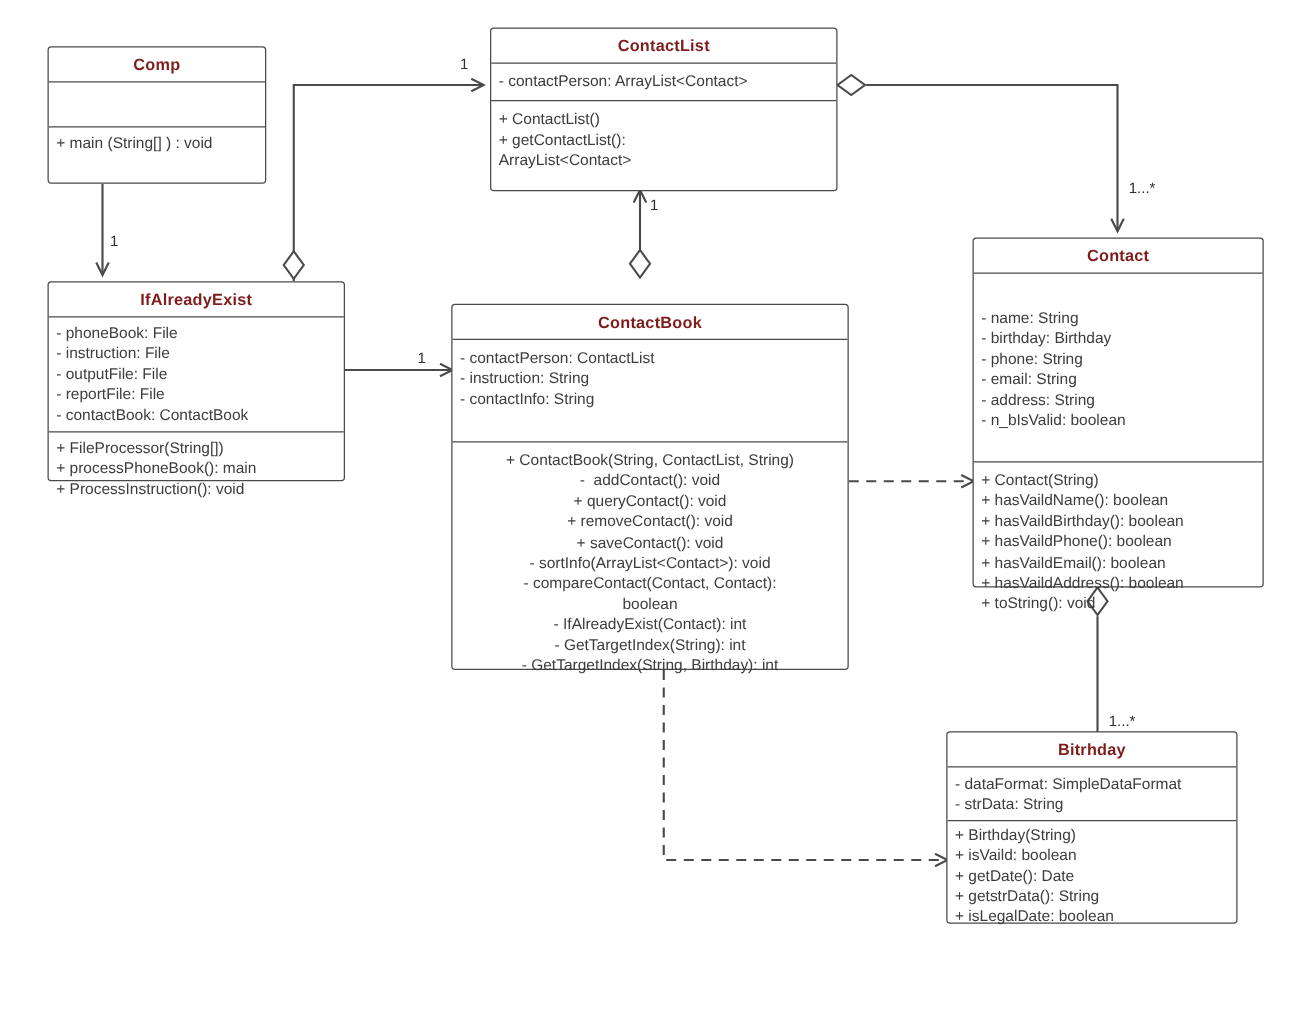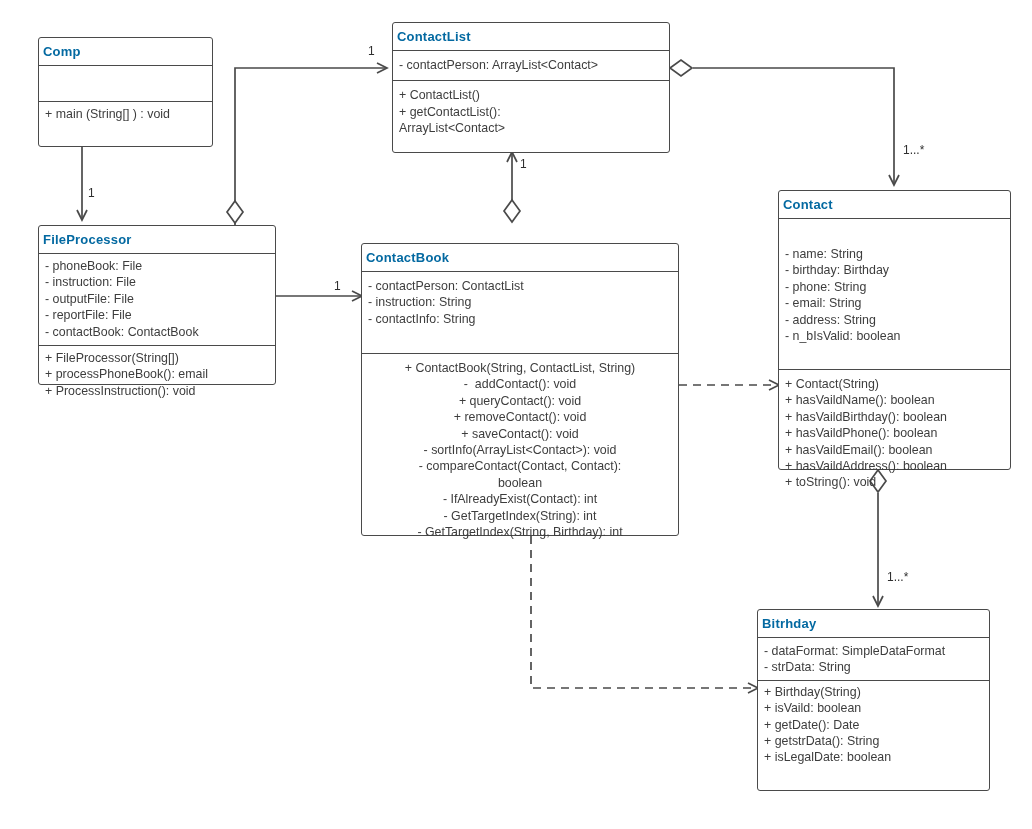--- a/index.html
+++ b/index.html
@@ -25,24 +25,24 @@
   }
   .uml-class {
     position: absolute;
     box-sizing: border-box;
     border: 1.6px solid #4a4a4a;
     border-radius: 3px;
     background: #ffffff;
     z-index: 2;
   }
   .uml-title {
-    text-align: left;
+    text-align: center;
     font-weight: bold;
     font-size: 13px;
-    color: #0369a1;
+    color: #7f1d1d;
     padding: 6px 4px 6px 4px;
     letter-spacing: 0.2px;
   }
   .uml-sep {
     border-top: 1.6px solid #4a4a4a;
   }
   .uml-compartment {
     padding: 4px 6px 5px 6px;
   }
   .uml-member {
@@ -118,33 +118,33 @@
     <div class="uml-title">Comp</div>
     <div class="uml-sep"></div>
     <div class="uml-compartment" style="height:26px;"></div>
     <div class="uml-sep"></div>
     <div class="uml-compartment">
       <div class="uml-member">+ main (String[] ) : void</div>
     </div>
   </div>
 
   <div class="uml-class" style="left:38px; top:225px; width:238px; height:160px;">
-    <div class="uml-title">FileProcessor</div>
+    <div class="uml-title">IfAlreadyExist</div>
     <div class="uml-sep"></div>
     <div class="uml-compartment">
       <div class="uml-member">- phoneBook: File</div>
       <div class="uml-member">- instruction: File</div>
       <div class="uml-member">- outputFile: File</div>
       <div class="uml-member">- reportFile: File</div>
       <div class="uml-member">- contactBook: ContactBook</div>
     </div>
     <div class="uml-sep"></div>
     <div class="uml-compartment">
       <div class="uml-member">+ FileProcessor(String[])</div>
-      <div class="uml-member">+ processPhoneBook(): email</div>
+      <div class="uml-member">+ processPhoneBook(): main</div>
       <div class="uml-member">+ ProcessInstruction(): void</div>
     </div>
   </div>
 
   <div class="uml-class" style="left:392px; top:22px; width:278px; height:131px;">
     <div class="uml-title">ContactList</div>
     <div class="uml-sep"></div>
     <div class="uml-compartment" style="padding-top:6px; padding-bottom:7px;">
       <div class="uml-member">- contactPerson: ArrayList&lt;Contact&gt;</div>
     </div>
@@ -196,21 +196,21 @@
       <div class="uml-member">+ Contact(String)</div>
       <div class="uml-member">+ hasVaildName(): boolean</div>
       <div class="uml-member">+ hasVaildBirthday(): boolean</div>
       <div class="uml-member">+ hasVaildPhone(): boolean</div>
       <div class="uml-member">+ hasVaildEmail(): boolean</div>
       <div class="uml-member">+ hasVaildAddress(): boolean</div>
       <div class="uml-member">+ toString(): void</div>
     </div>
   </div>
 
-  <div class="uml-class" style="left:757px; top:609px; width:233px; height:182px;">
+  <div class="uml-class" style="left:757px; top:585px; width:233px; height:154px;">
     <div class="uml-title">Bitrhday</div>
     <div class="uml-sep"></div>
     <div class="uml-compartment" style="padding-top:5px; padding-bottom:4px;">
       <div class="uml-member">- dataFormat: SimpleDataFormat</div>
       <div class="uml-member">- strData: String</div>
     </div>
     <div class="uml-sep"></div>
     <div class="uml-compartment" style="padding-top:3px;">
       <div class="uml-member">+ Birthday(String)</div>
       <div class="uml-member">+ isVaild: boolean</div>

